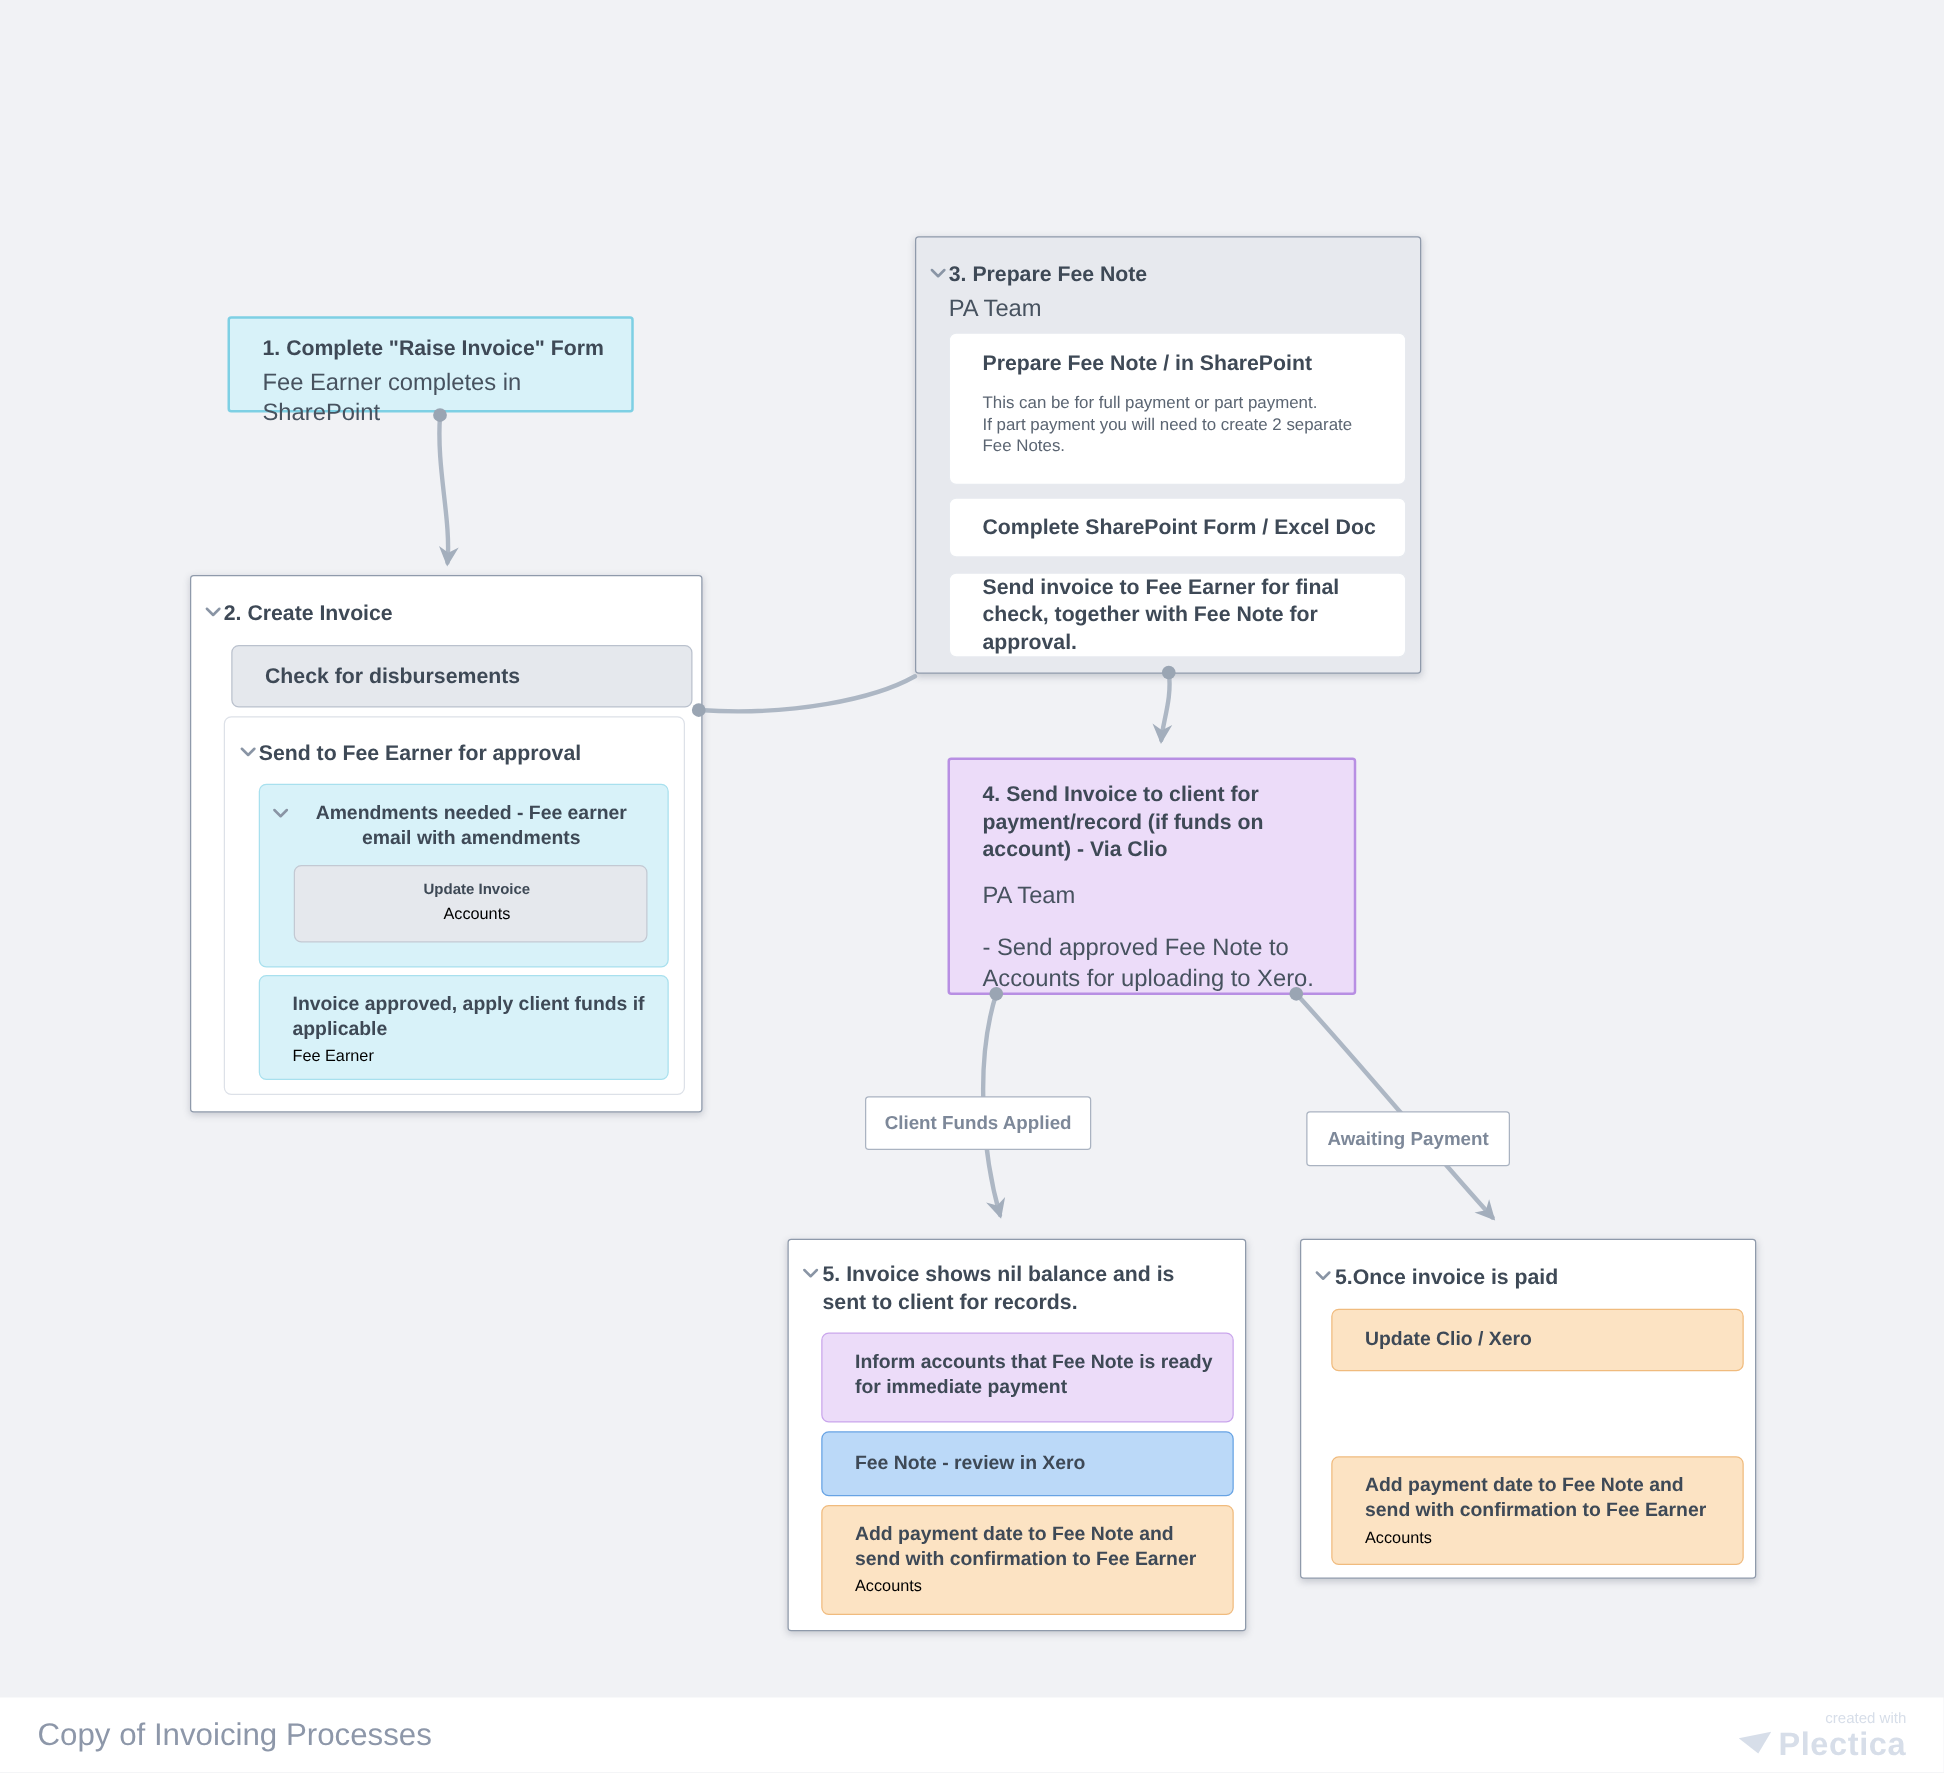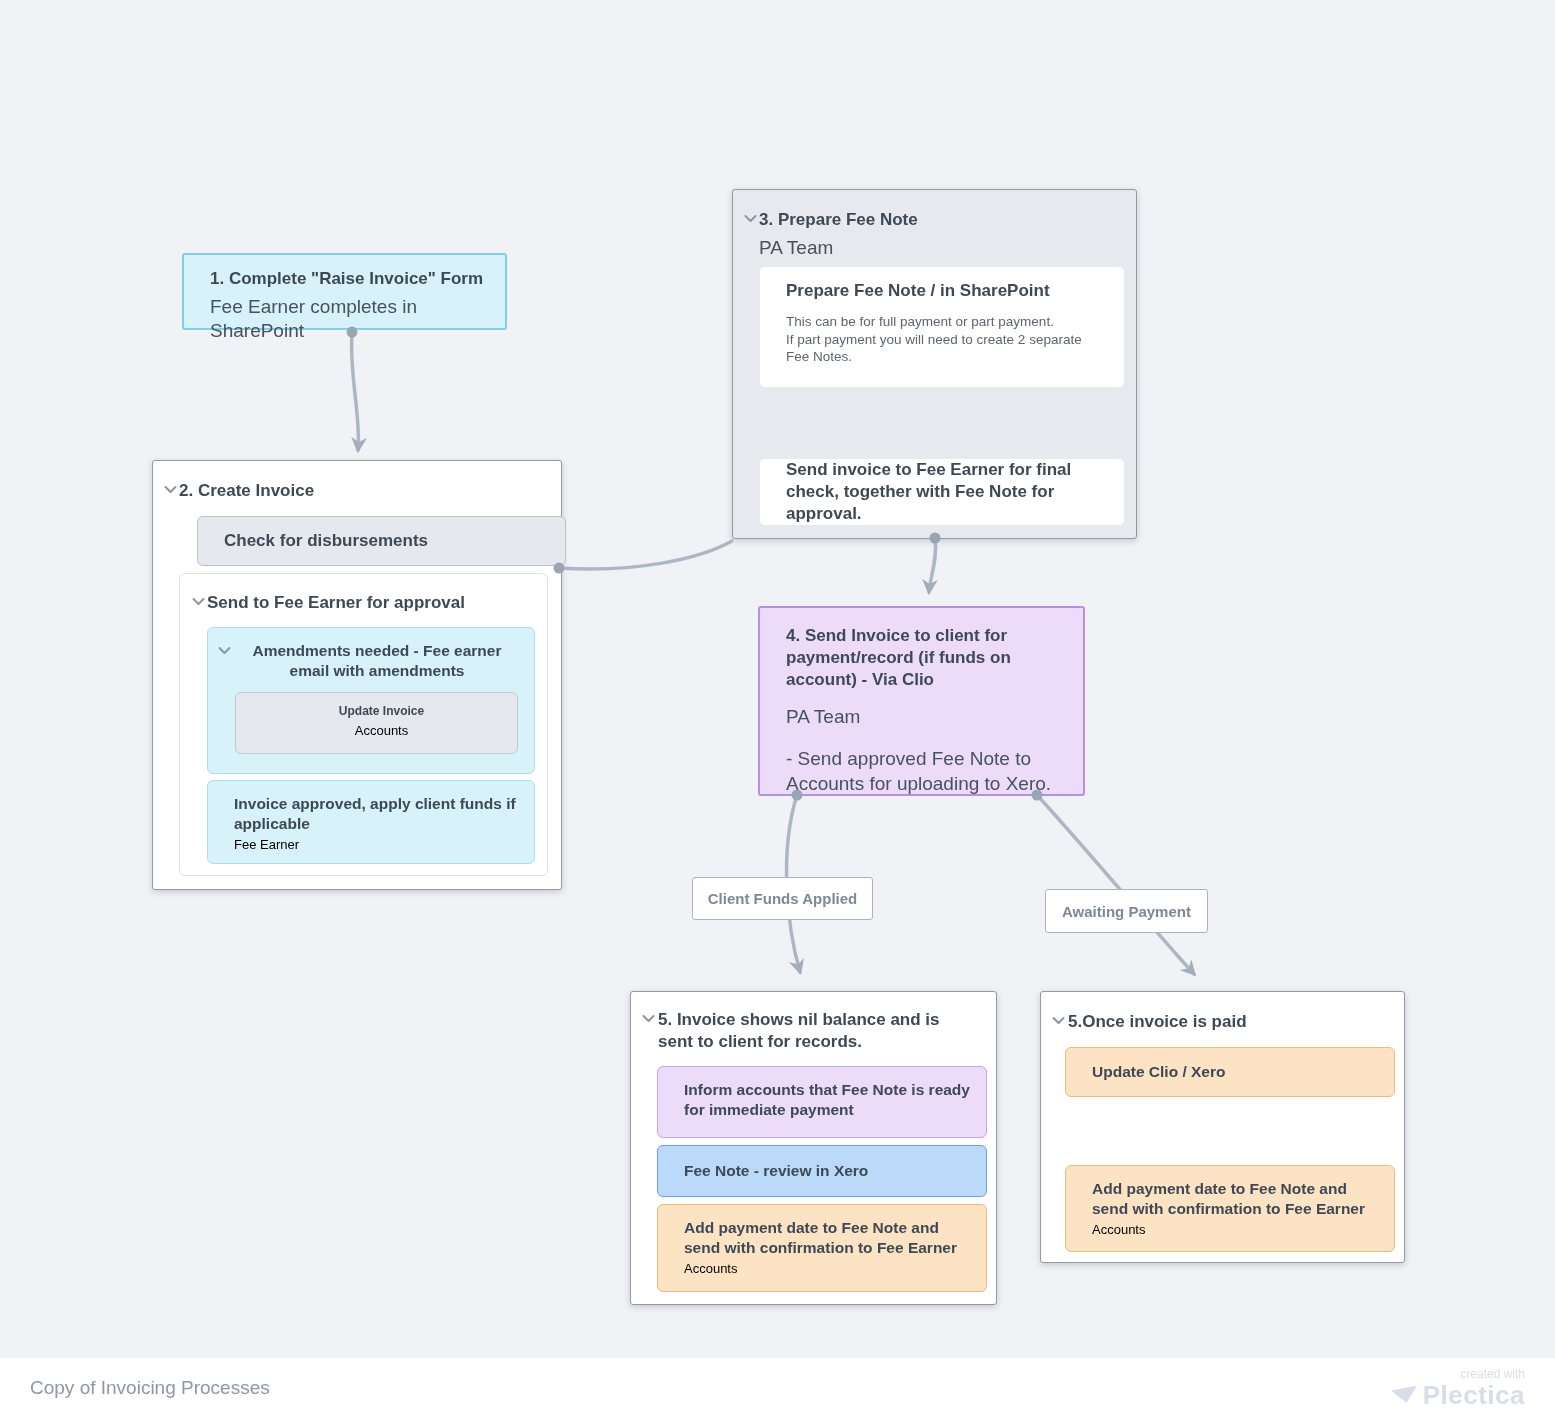--- a/index.html
+++ b/index.html
@@ -22,21 +22,21 @@
   .t-small{font-size:13px;color:var(--muted-text);line-height:1.3;margin:0;}
   .t-body{font-size:13.5px;color:#5b6572;line-height:1.32;margin:0;white-space:pre-line;}
   .chev{position:absolute;width:13px;height:9px;}
   .flexcenter{display:flex;align-items:center;}
   .edge-label{position:absolute;box-sizing:border-box;background:#fff;border:1px solid #aab3c1;
     border-radius:3px;display:flex;align-items:center;justify-content:center;
     font-size:15px;font-weight:bold;color:var(--label-text);z-index:6;}
   .edges{position:absolute;left:0;top:0;z-index:5;pointer-events:none;}
   .footer{position:absolute;left:0;top:1358px;width:1555px;height:60px;background:#fff;z-index:8;
     display:flex;align-items:center;justify-content:space-between;box-sizing:border-box;padding:0 30px;}
-  .footer-title{font-size:19px;color:var(--footer-text);}
+  .footer-title{font-size:25px;color:var(--footer-text);}
   .brandblock{display:flex;flex-direction:column;align-items:flex-end;line-height:1;}
   .credit{font-size:12px;color:var(--brand);margin-bottom:2px;}
   .brandrow{display:flex;align-items:center;gap:6px;color:var(--brand);
     font-size:26px;font-weight:bold;letter-spacing:.5px;}
 </style>
 </head>
 <body>
 
 <div class="stage">
 
@@ -52,32 +52,35 @@
         <polyline points="1.5,2 6.5,7 11.5,2" fill="none" stroke="#8a95a5" stroke-width="2" stroke-linecap="round" stroke-linejoin="round"></polyline>
       </svg>
     <h2 class="t-title" style="margin:19px 18px 0 26px;">3. Prepare Fee Note</h2>
     <p class="t-sub" style="margin:5px 18px 0 26px;">PA Team</p>
 
     <div class="card" style="left:26px;top:76px;width:366px;height:122px;background:#fff;border:1px solid #e7eaef;padding:13px 16px 0 26px;">
       <h3 class="t-title">Prepare Fee Note / in SharePoint</h3>
       <p class="t-body" style="margin-top:11px;">This can be for full payment or part payment.
 If part payment you will need to create 2 separate Fee Notes.</p>
     </div>
+    <div class="card flexcenter" style="left:26px;top:208px;width:366px;height:48px;background:#fff;border:1px solid #e7eaef;padding:0 16px 0 26px;">
+      <h3 class="t-title">Complete SharePoint Form / Excel Doc</h3>
+    </div>
     <div class="card flexcenter" style="left:26px;top:268px;width:366px;height:68px;background:#fff;border:1px solid #e7eaef;padding:0 16px 0 26px;">
       <h3 class="t-title">Send invoice to Fee Earner for final check, together with Fee Note for approval.</h3>
     </div>
   </section>
 
   <section class="node shadow" style="left:152px;top:460px;width:410px;height:430px;background:#fff;border:1px solid var(--panel-border);">
     <svg class="chev" style="left:11px;top:24px;" viewBox="0 0 13 9">
         <polyline points="1.5,2 6.5,7 11.5,2" fill="none" stroke="#8a95a5" stroke-width="2" stroke-linecap="round" stroke-linejoin="round"></polyline>
       </svg>
     <h2 class="t-title" style="margin:19px 18px 0 26px;">2. Create Invoice</h2>
 
-    <div class="card flexcenter" style="left:44px;top:55px;width:369px;height:50px;background:var(--gray-fill);border:1px solid var(--gray-border);padding:0 16px 0 26px;">
+    <div class="card flexcenter" style="left:32px;top:55px;width:369px;height:50px;background:var(--gray-fill);border:1px solid var(--gray-border);padding:0 16px 0 26px;">
       <h3 class="t-title">Check for disbursements</h3>
     </div>
 
     <div class="card" style="left:26px;top:112px;width:369px;height:303px;background:#fff;border:1px solid #dde1e8;">
       <svg class="chev" style="left:12px;top:23px;" viewBox="0 0 13 9">
           <polyline points="1.5,2 6.5,7 11.5,2" fill="none" stroke="#8a95a5" stroke-width="2" stroke-linecap="round" stroke-linejoin="round"></polyline>
         </svg>
       <h3 class="t-title" style="margin:18px 14px 0 27px;">Send to Fee Earner for approval</h3>
 
       <div class="card" style="left:27px;top:53px;width:328px;height:147px;background:var(--cyan-fill);border:1px solid var(--cyan-border-light);text-align:center;">

